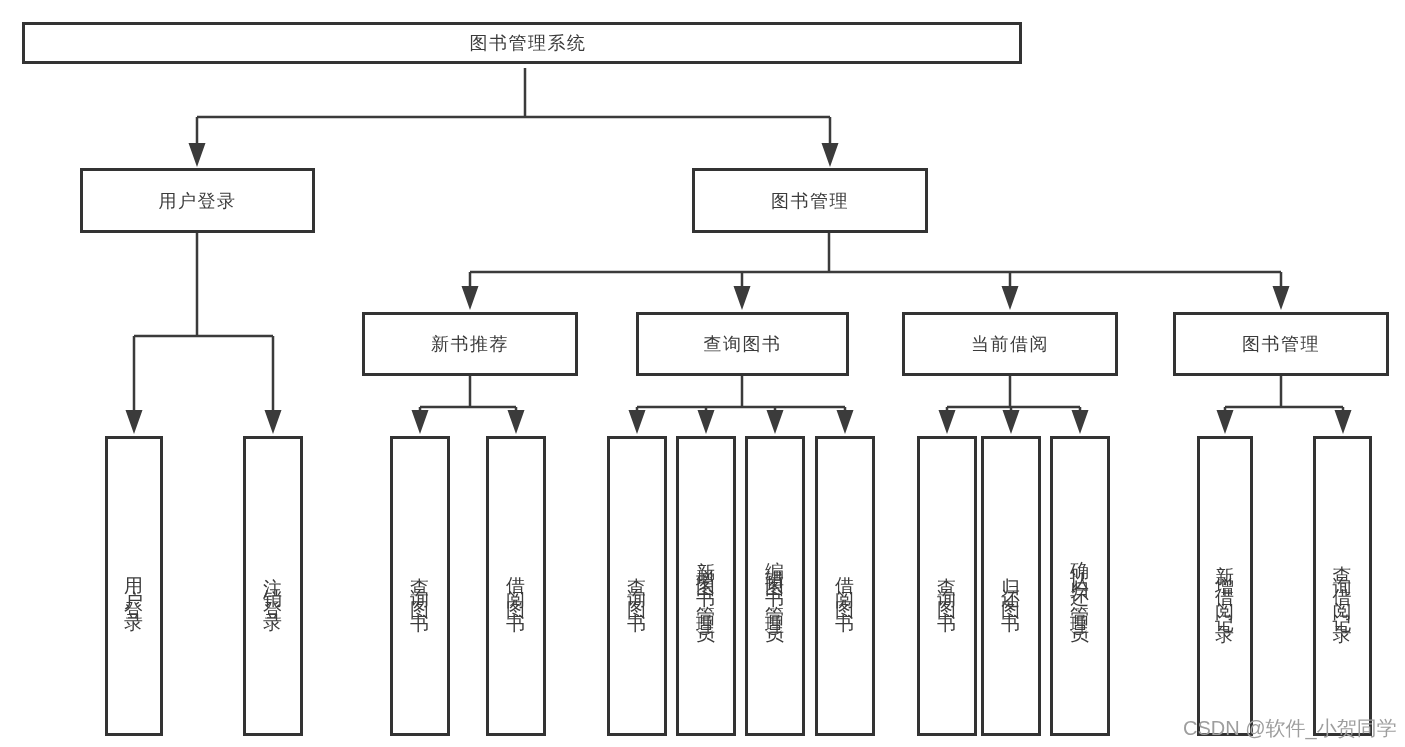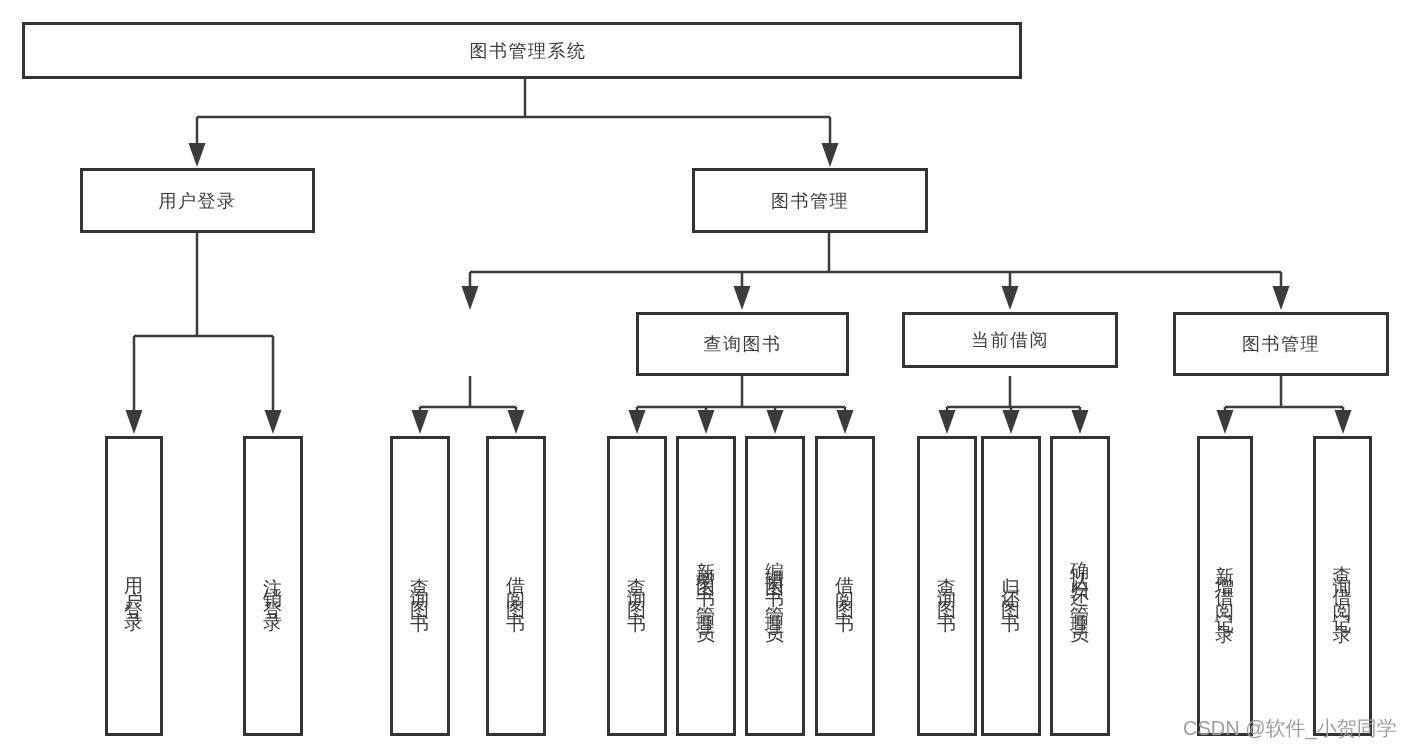--- a/index.html
+++ b/index.html
@@ -90,35 +90,38 @@
              M697.5 410 L714.5 410 L706 434 Z
              M766.5 410 L783.5 410 L775 434 Z
              M836.5 410 L853.5 410 L845 434 Z
              M938.5 410 L955.5 410 L947 434 Z
              M1002.5 410 L1019.5 410 L1011 434 Z
              M1071.5 410 L1088.5 410 L1080 434 Z
              M1216.5 410 L1233.5 410 L1225 434 Z
              M1334.5 410 L1351.5 410 L1343 434 Z" fill="#3b3b3b" stroke="none"></path>
   </svg>
 
-  <div class="box" style="left:22px; top:22px; width:1000px; height:57px;padding-left:12px;">
+  <div class="box" style="left:22px; top:22px; width:1000px; height:42px;padding-left:12px;">
     <span class="h-label">图书管理系统</span>
   </div>
 
   <div class="box" style="left:80px; top:168px; width:235px; height:65px;">
     <span class="h-label">用户登录</span>
   </div>
   <div class="box" style="left:692px; top:168px; width:236px; height:65px;">
     <span class="h-label">图书管理</span>
   </div>
 
+  <div class="box" style="left:362px; top:312px; width:216px; height:64px;">
+    <span class="h-label">新书推荐</span>
+  </div>
   <div class="box" style="left:636px; top:312px; width:213px; height:64px;">
     <span class="h-label">查询图书</span>
   </div>
-  <div class="box" style="left:902px; top:312px; width:216px; height:56px;">
+  <div class="box" style="left:902px; top:312px; width:216px; height:64px;">
     <span class="h-label">当前借阅</span>
   </div>
   <div class="box" style="left:1173px; top:312px; width:216px; height:64px;">
     <span class="h-label">图书管理</span>
   </div>
 
   <div class="box" style="left:105px; top:436px; width:58px; height:300px;">
     <span class="v-text">用户登录</span>
   </div>
   <div class="box" style="left:243px; top:436px; width:60px; height:300px;">

